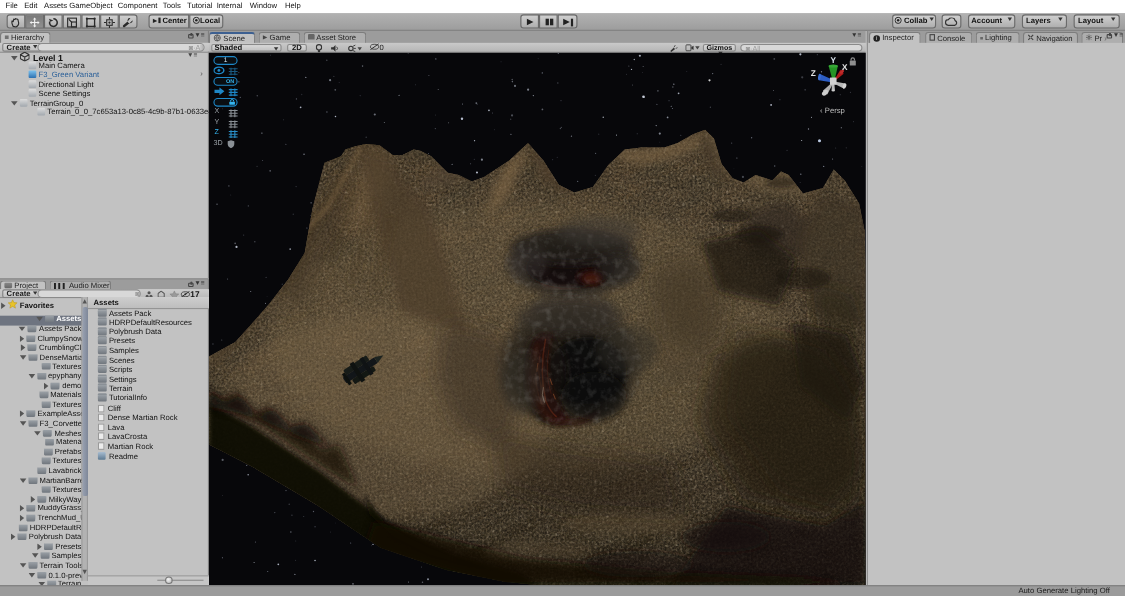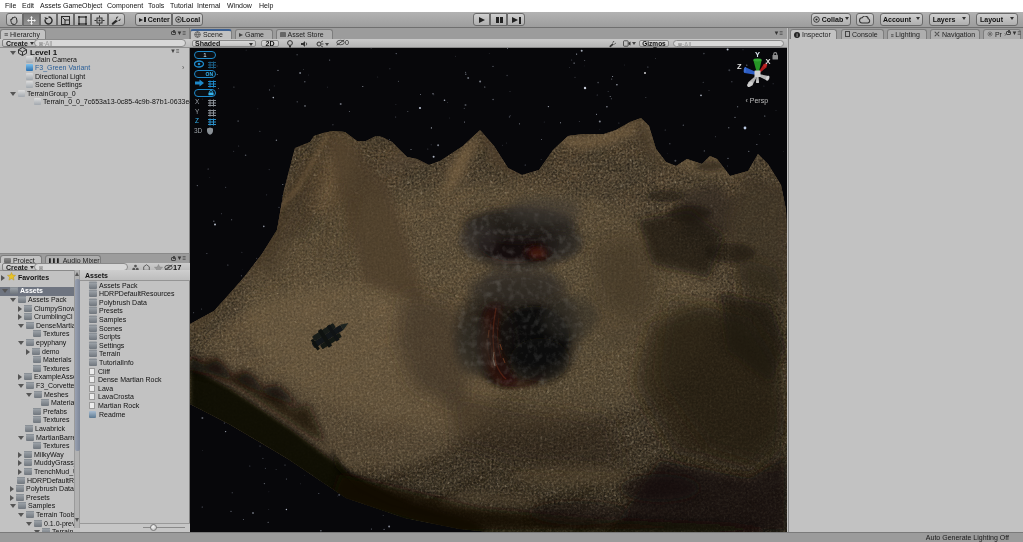--- a/index.html
+++ b/index.html
@@ -8,21 +8,21 @@
 .abs { position:absolute; }
 #menubar { left:0; top:0; width:1023px; height:12px; background:#ffffff; font-size:7px; color:#111; }
 #menubar span { position:absolute; top:2px; }
 #toolbar { left:0; top:12px; width:1023px; height:16px; background:linear-gradient(#b2b2b2,#9d9d9d); border-bottom:1px solid #6f6f6f; }
 .tbtn { position:absolute; top:1px; height:13px; background:linear-gradient(#d0d0d0,#aeaeae); border:1px solid #6a6a6a; }
 .tbtn.sel { background:linear-gradient(#7a7a7a,#909090); }
 .tbtn.txt { font-size:7px; color:#111; text-align:center; line-height:11px; font-weight:bold; }
 .tabbar { position:absolute; background:#9c9c9c; }
 .tab { position:absolute; top:1px; height:10px; background:#aeaeae; border:1px solid #7d7d7d; border-bottom:none; border-radius:3px 3px 0 0; font-size:7px; color:#222; padding:1px 3px 0 3px; white-space:nowrap; }
 .tab.on { background:#c2c2c2; height:11px; }
-.panelbody { position:absolute; background:#c2c2c2; }
+.panelbody { position:absolute; background:#c2c2c2;text-align:right; }
 .rowbar { position:absolute; background:linear-gradient(#cccccc,#bcbcbc); border-bottom:1px solid #8e8e8e; }
 .createbtn { position:absolute; font-size:7px; font-weight:bold; color:#222; background:linear-gradient(#d6d6d6,#c0c0c0); border:1px solid #828282; border-radius:2px; padding:0 3px; height:8px; line-height:7px; }
 .search { position:absolute; background:#d8d8d8; border:1px solid #8a8a8a; border-radius:5px; height:8px; font-size:6.5px; color:#999; padding-left:4px; line-height:7px;}
 .trow { position:absolute; white-space:nowrap; font-size:7px; color:#111; height:8.6px; line-height:8.6px; }
 .caret { display:inline-block; width:0; height:0; vertical-align:middle; margin-right:2px; }
 .cdown { border-left:3px solid transparent; border-right:3px solid transparent; border-top:4px solid #555; }
 .cright { border-top:3px solid transparent; border-bottom:3px solid transparent; border-left:4px solid #555; }
 .fold { display:inline-block; width:8px; height:6px; background:linear-gradient(#9aa0a6,#70767d); border-radius:1px; vertical-align:-1px; margin-right:2px; box-shadow:0 -1.5px 0 #8a9096; }
 .doc { display:inline-block; width:6px; height:7px; background:#ececec; border:1px solid #9a9a9a; vertical-align:-1px; margin-right:3px; }
 .cube { display:inline-block; width:7px; height:7px; vertical-align:-1px; margin-right:2px; border-radius:1px; }

